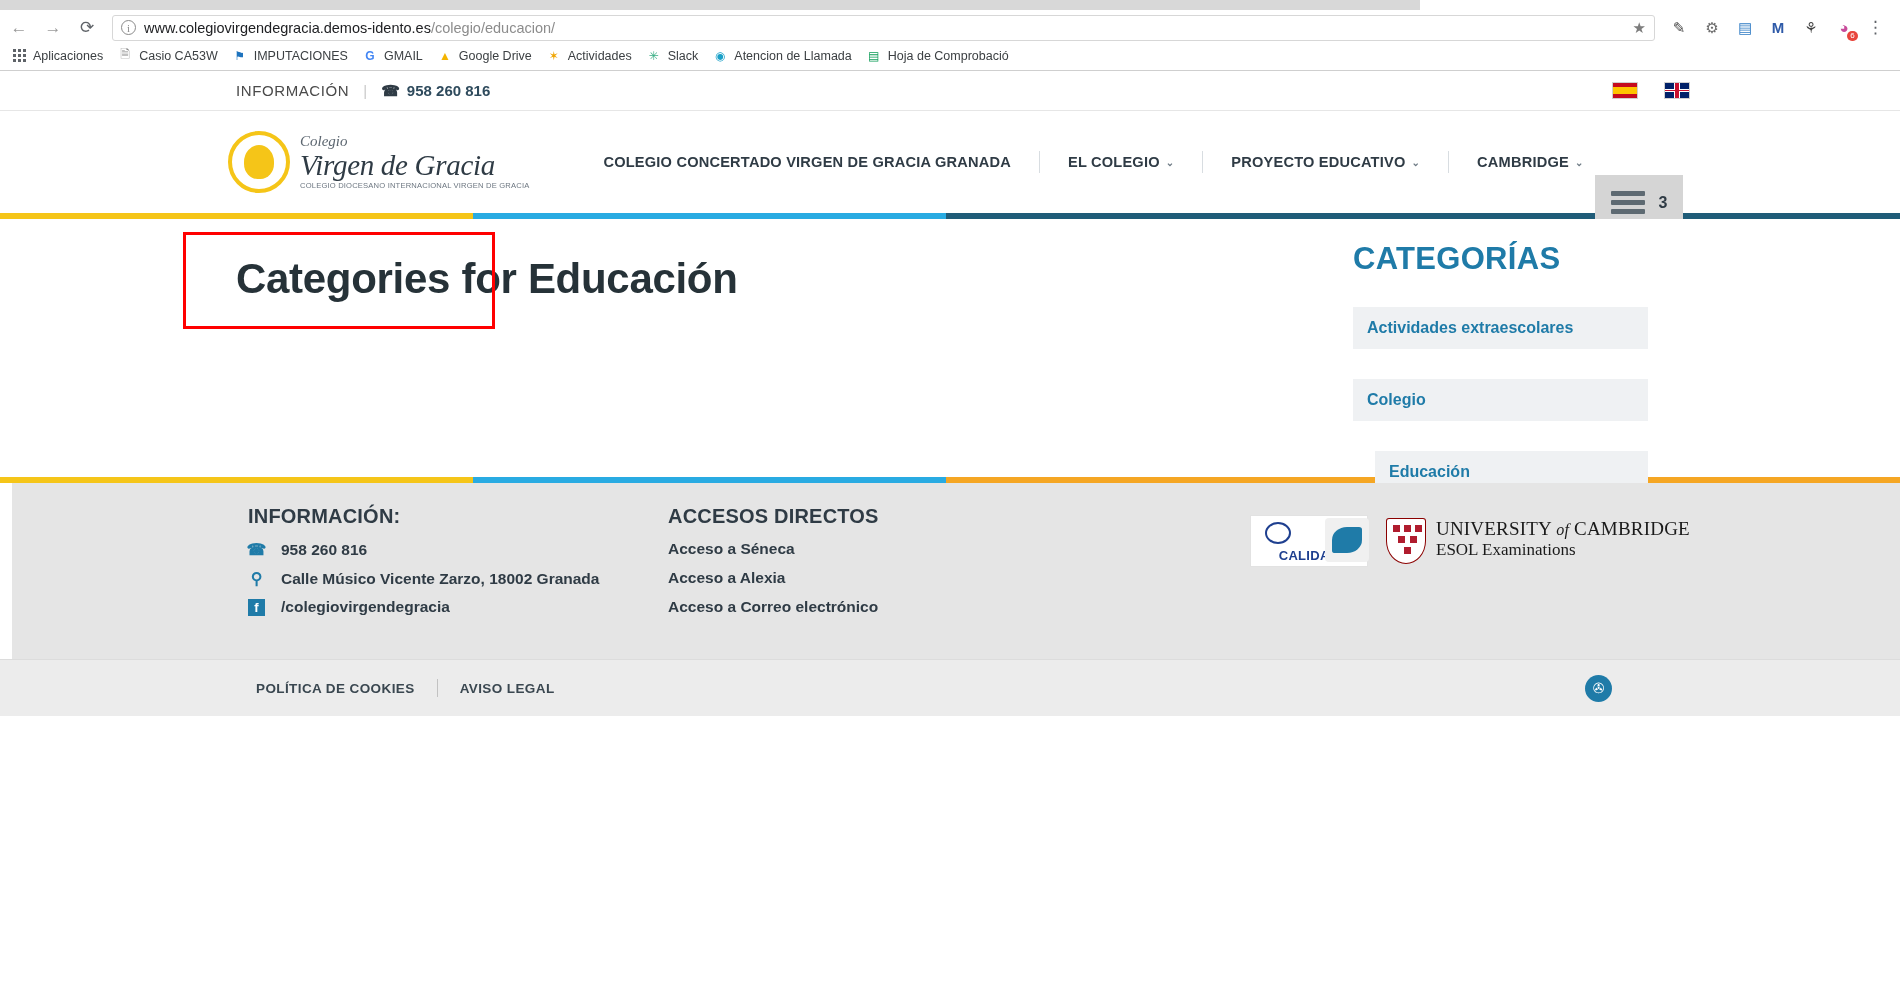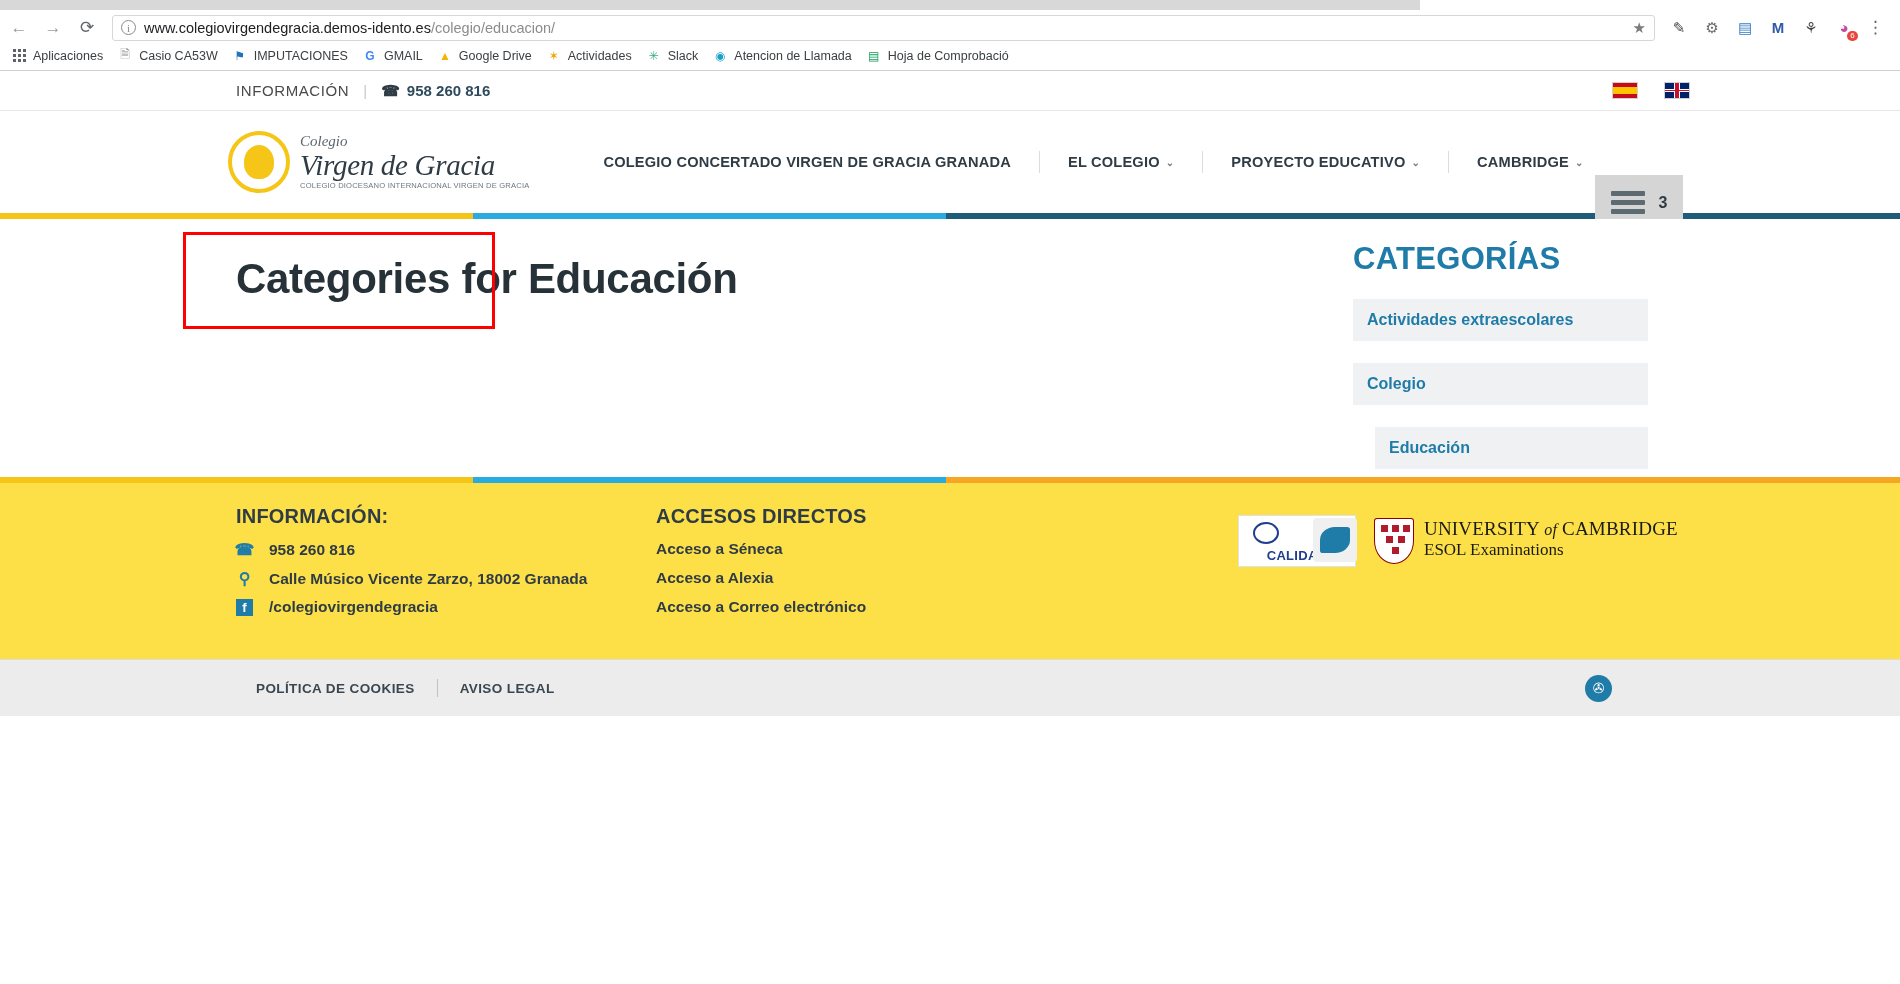--- a/index.html
+++ b/index.html
@@ -152,28 +152,28 @@
     position: absolute; left: 236px; top: 36px;
     font-size: 42px; font-weight: 700; color: #263238; letter-spacing: -.3px;
   }
   .redbox {
     position: absolute; left: 183px; top: 13px; width: 312px; height: 97px;
     border: 3px solid #ff0000;
   }
   .cat-panel { position: absolute; left: 1353px; top: 22px; width: 295px; }
   .cat-title { font-size: 31px; color: #1f7ba8; font-weight: 700; letter-spacing: .3px; }
   .cat-item {
-    margin-top: 22px; height: 42px; background: #eff1f3;
+    margin-top: 30px; height: 42px; background: #eff1f3;
     display: flex; align-items: center; padding-left: 14px;
     font-size: 16px; color: #1f7ba8; font-weight: 700;
   }
   .cat-item.indent { margin-left: 22px; width: 273px; }
 
   
-  .footer { background: #fde047; position: relative; height: 176px; }
+  .footer { background: #e5e5e5; position: relative; height: 176px; margin-left: 12px; }
   .footer-strip { display: flex; height: 6px; width: 100%; }
   .footer-strip .f1 { width: 473px; background: #f5c518; }
   .footer-strip .f2 { width: 473px; background: #29abe2; }
   .footer-strip .f3 { flex: 1; background: #f5a623; }
   .footer-inner { display: flex; padding-top: 22px; }
   .fcol-1 { margin-left: 236px; width: 420px; }
   .fcol-2 { width: 430px; }
   .fh { font-size: 20px; font-weight: 700; color: #2f3b45; margin-bottom: 12px; letter-spacing: .2px; }
   .frow { display: flex; align-items: center; gap: 16px; margin-bottom: 10px; font-size: 15.5px; font-weight: 700; color: #2f3b45; }
   .frow .fico { width: 17px; display: flex; align-items: center; justify-content: center; color: #1f7ba8; font-size: 16px; }

